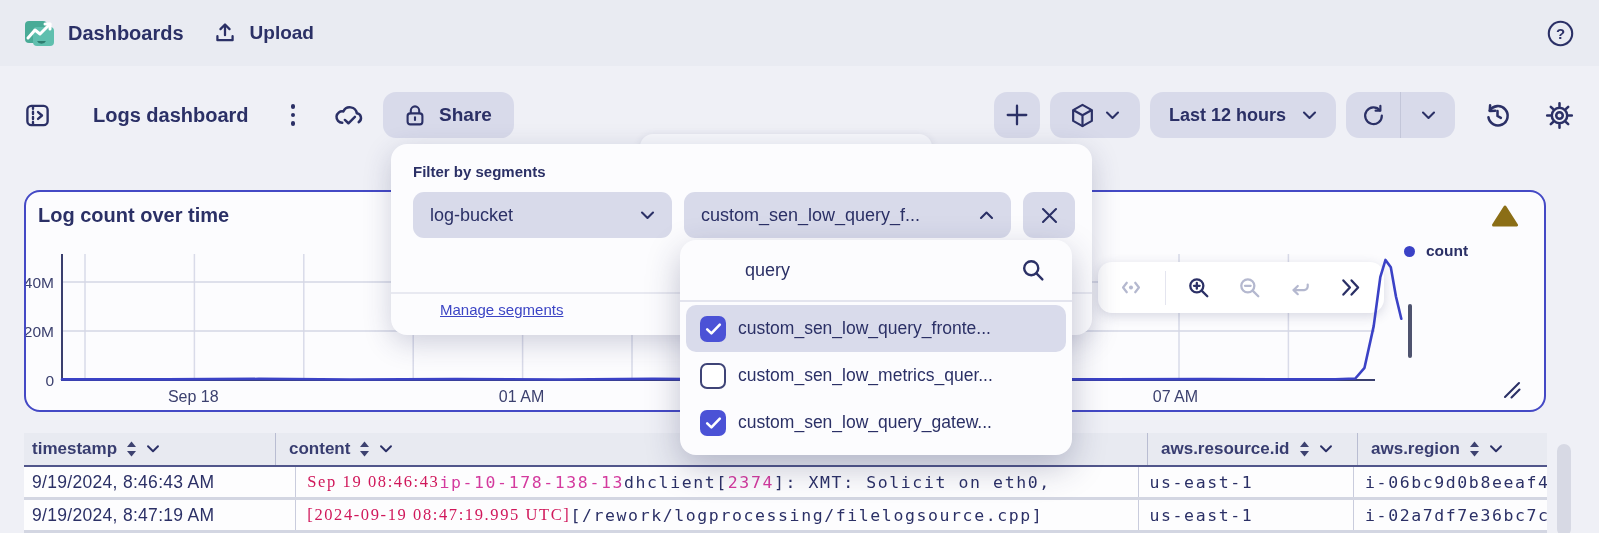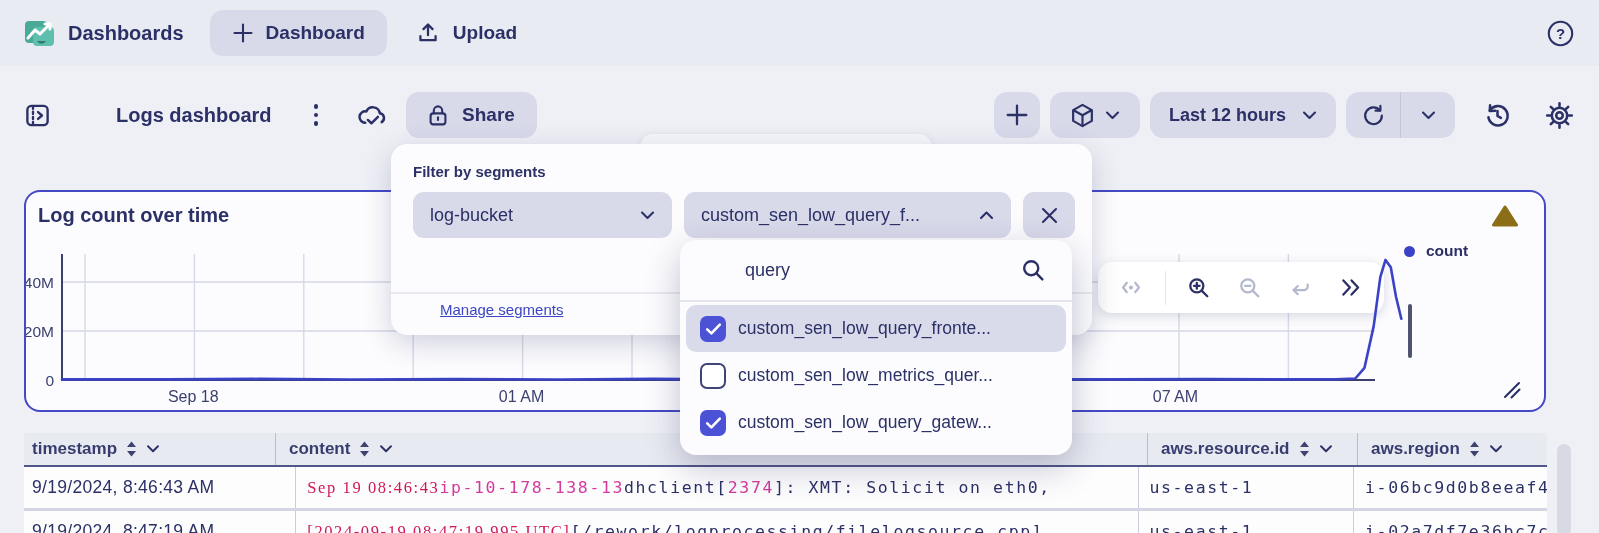--- a/index.html
+++ b/index.html
@@ -23,21 +23,21 @@
   .brand-label{font-size:20px;font-weight:700;}
   .pill-btn{display:flex;align-items:center;gap:12px;background:var(--pill);
             border-radius:13px;height:46px;padding:0 22px;font-size:19px;font-weight:700;cursor:pointer;}
   .new-dash{margin-left:26px;}
   .upload-btn{display:flex;align-items:center;gap:12px;margin-left:28px;font-size:19px;font-weight:700;cursor:pointer;}
   .help-btn{margin-left:auto;position:relative;width:29px;height:29px;cursor:pointer;}
   .help-q{position:absolute;left:0;top:0;width:29px;height:29px;display:flex;align-items:center;
           justify-content:center;font-size:15px;font-weight:700;}
   
   .toolbar{position:absolute;top:90px;left:24px;right:24px;height:50px;display:flex;align-items:center;}
-  .db-title{font-size:20px;font-weight:700;margin-left:65px;}
+  .db-title{font-size:20px;font-weight:700;margin-left:42px;}
   .kebab{margin-left:38px;display:flex;flex-direction:column;gap:4px;cursor:pointer;padding:4px;}
   .kebab i{width:4.5px;height:4.5px;border-radius:50%;background:var(--ink);}
   .cloud{margin-left:34px;cursor:pointer;}
   .share{margin-left:18px;gap:14px;font-weight:600;}
   .right-cluster{margin-left:auto;display:flex;align-items:center;gap:10px;}
   .sq-pill{width:46px;height:46px;display:flex;align-items:center;justify-content:center;
            background:var(--pill);border-radius:13px;cursor:pointer;}
   .cube-pill{width:90px;height:46px;display:flex;align-items:center;justify-content:center;gap:9px;
              background:var(--pill);border-radius:13px;cursor:pointer;}
   .time-pill{height:46px;display:flex;align-items:center;gap:16px;background:var(--pill);
@@ -98,21 +98,21 @@
   .cbox{width:26px;height:26px;border-radius:7px;flex:0 0 26px;display:flex;align-items:center;justify-content:center;}
   .cbox.on{background:#4b52d6;}
   .cbox.off{background:#fff;border:2px solid #3f4477;}
   
   .thead{position:absolute;left:24px;top:433px;width:1523px;height:34px;background:var(--thead);
          border-bottom:2px solid var(--thead-line);display:flex;align-items:center;}
   .th{display:flex;align-items:center;gap:9px;height:100%;padding-left:8px;font-size:17px;font-weight:600;
       color:#383d70;cursor:pointer;}
   .th+.th{border-left:1.5px solid #b9bdd2;padding-left:13px;}
   .tbody{position:absolute;left:24px;top:467px;width:1523px;height:66px;overflow:hidden;}
-  .tr{height:44px;display:flex;align-items:center;background:#fdfdfe;border-bottom:3px solid #d3d6e2;gap:40px;}
+  .tr{height:33px;display:flex;align-items:center;background:#fdfdfe;border-bottom:3px solid #d3d6e2;gap:40px;}
   .td{height:100%;display:flex;align-items:center;overflow:hidden;white-space:nowrap;padding-left:8px;}
   .td+.td{border-left:1.5px solid var(--divider);padding-left:11px;}
   .td.ts{font-size:17.5px;letter-spacing:.3px;}
   .mono{font-family:"DejaVu Sans Mono",monospace;font-size:16.5px;letter-spacing:1.6px;}
   .seg-red{color:var(--logred);font-family:Liberation Serif, serif;} .seg-pink{color:var(--logpink);} .seg-plain{color:var(--ink);}
   .scroll-thumb{position:absolute;right:28px;top:444px;width:14px;height:92px;background:#d7d9e4;
                 border-radius:7px;cursor:pointer;}
 </style>
 </head>
 <body>
@@ -122,26 +122,20 @@
   <div class="topbar">
     <div class="brand">
       <svg width="31" height="31" viewBox="0 0 31 31">
         <rect x="1" y="3" width="22" height="22" rx="4" fill="#49ab97"></rect>
         <rect x="9" y="9" width="21" height="19" rx="4" fill="#5fbfae"></rect>
         <path d="M4 20 L11 12 L16 16 L26 6" stroke="#ffffff" stroke-width="3" fill="none" stroke-linecap="round" stroke-linejoin="round"></path>
         <path d="M26 6 l-5 0 m5 0 l0 5" stroke="#ffffff" stroke-width="3" fill="none" stroke-linecap="round"></path>
         <path d="M13 23 a5 5 0 0 0 9 0 z" fill="#2e7d70"></path>
       </svg>
       <span class="brand-label">Dashboards</span>
-    </div>
-    <div class="pill-btn new-dash">
-      <svg width="22" height="22" viewBox="0 0 22 22">
-        <path class="ic" d="M11 2.5 V19.5 M2.5 11 H19.5" stroke-width="2.4"></path>
-      </svg>
-      <span>Dashboard</span>
     </div>
     <div class="upload-btn">
       <svg width="26" height="26" viewBox="0 0 24 24">
         <path class="ic" d="M5 15 v3.6 h14 V15" stroke-width="2.3"></path>
         <path class="ic" d="M12 14 V4.6 M7.8 8.4 L12 4.2 L16.2 8.4" stroke-width="2.3"></path>
       </svg>
       <span>Upload</span>
     </div>
     <div class="help-btn">
       <svg width="29" height="29" viewBox="0 0 29 29">

